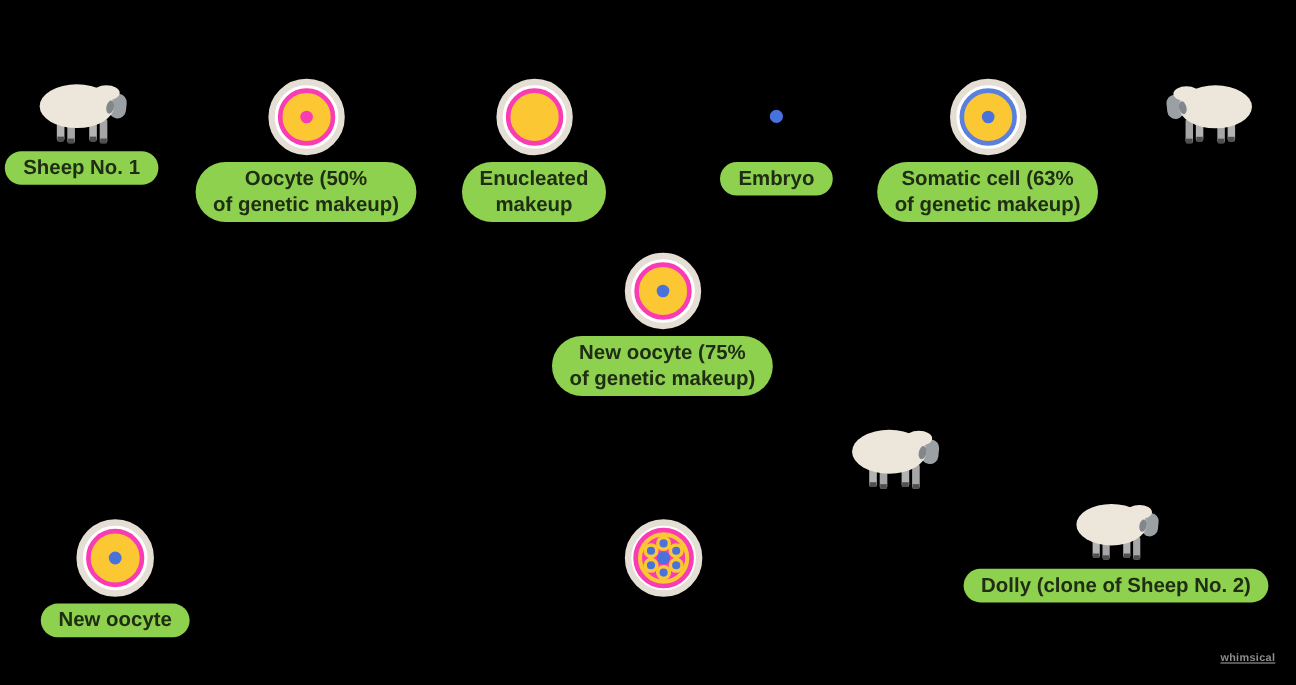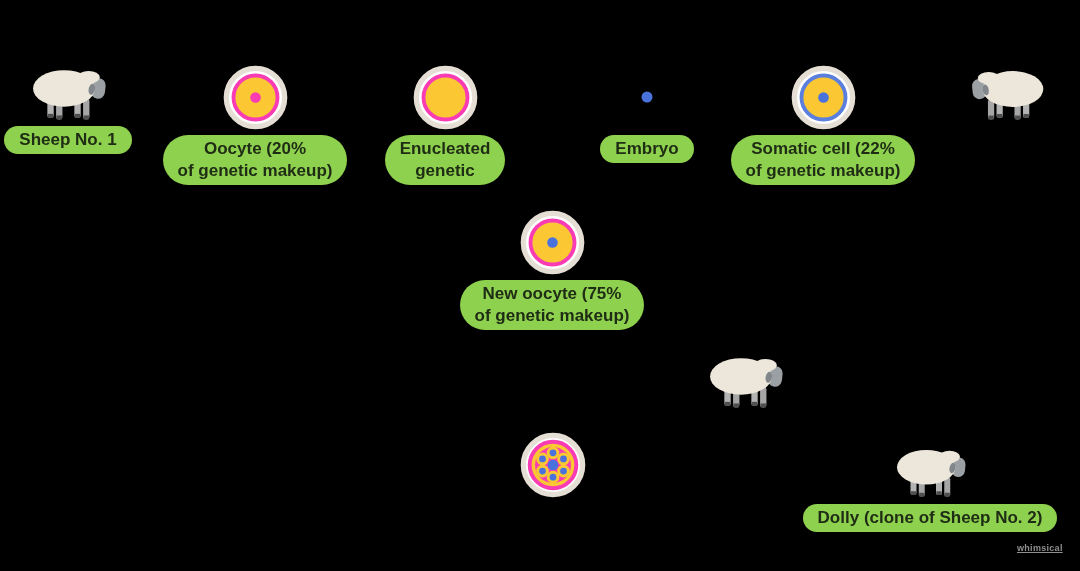--- a/index.html
+++ b/index.html
@@ -97,53 +97,53 @@
   </div>
 
   <div class="node" style="left:155px;top:63px;width:200px">
     <div class="iconbox h68">
       <svg viewBox="0 0 70 70" width="67" height="67">
         <circle cx="35" cy="35" r="30.5" class="membrane"></circle>
         <circle cx="35" cy="35" r="23" class="cyto pink-ring"></circle>
         <circle cx="35" cy="35" r="5.5" class="dot-pink"></circle>
       </svg>
     </div>
-    <div class="pill">Oocyte (20%
+    <div class="pill">Oocyte (50%
 of genetic makeup)</div>
   </div>
 
   <div class="node" style="left:345px;top:63px;width:200px">
     <div class="iconbox h68">
       <svg viewBox="0 0 70 70" width="67" height="67">
         <circle cx="35" cy="35" r="30.5" class="membrane"></circle>
         <circle cx="35" cy="35" r="23" class="cyto pink-ring"></circle>
       </svg>
     </div>
     <div class="pill">Enucleated
-genetic</div>
+makeup</div>
   </div>
 
   <div class="node" style="left:572px;top:63px;width:150px">
     <div class="iconbox h68">
       <svg viewBox="0 0 12 12" width="12" height="12">
         <circle cx="6" cy="6" r="5.5" class="dot-blue"></circle>
       </svg>
     </div>
     <div class="pill">Embryo</div>
   </div>
 
   <div class="node" style="left:723px;top:63px;width:200px">
     <div class="iconbox h68">
       <svg viewBox="0 0 70 70" width="67" height="67">
         <circle cx="35" cy="35" r="30.5" class="membrane"></circle>
         <circle cx="35" cy="35" r="23" class="cyto blue-ring"></circle>
         <circle cx="35" cy="35" r="5.5" class="dot-blue"></circle>
       </svg>
     </div>
-    <div class="pill">Somatic cell (22%
+    <div class="pill">Somatic cell (63%
 of genetic makeup)</div>
   </div>
 
   <div class="node" style="left:934px;top:66px;width:150px">
     <div class="iconbox h62">
       <svg viewBox="0 0 100 68" width="78" height="53" class="flip">
           <use href="#sheep-shape"></use>
         </svg>
     </div>
   </div>
@@ -161,39 +161,49 @@
   </div>
 
   <div class="node" style="left:700px;top:355px;width:90px">
     <div class="iconbox">
       <svg viewBox="0 0 100 68" width="80" height="54">
           <use href="#sheep-shape"></use>
         </svg>
     </div>
   </div>
 
+  <div class="node" style="left:16px;top:431px;width:160px">
+    <div class="iconbox h68">
+      <svg viewBox="0 0 70 70" width="68" height="68">
+        <circle cx="35" cy="35" r="30.5" class="membrane"></circle>
+        <circle cx="35" cy="35" r="23" class="cyto pink-ring"></circle>
+        <circle cx="35" cy="35" r="5.5" class="dot-blue"></circle>
+      </svg>
+    </div>
+    <div class="pill">New oocyte</div>
+  </div>
 
   <div class="node" style="left:473px;top:431px;width:160px">
     <div class="iconbox h68">
       <svg viewBox="0 0 70 70" width="68" height="68">
         <circle cx="35" cy="35" r="30.5" class="membrane"></circle>
         <circle cx="35" cy="35" r="24" class="cyto pink-ring"></circle>
         <circle cx="35" cy="35" r="18.5" class="pink-disc"></circle>
         <circle cx="45.8" cy="28.75" r="5" class="dot-blue yellow-ring"></circle>
         <circle cx="35" cy="22.5" r="5" class="dot-blue yellow-ring"></circle>
         <circle cx="24.2" cy="28.75" r="5" class="dot-blue yellow-ring"></circle>
         <circle cx="24.2" cy="41.25" r="5" class="dot-blue yellow-ring"></circle>
         <circle cx="35" cy="47.5" r="5" class="dot-blue yellow-ring"></circle>
         <circle cx="45.8" cy="41.25" r="5" class="dot-blue yellow-ring"></circle>
         <circle cx="35" cy="35" r="5.5" class="dot-blue"></circle>
       </svg>
     </div>
   </div>
 
-  <div class="node" style="left:795px;top:444px;width:270px">
+  <div class="node" style="left:795px;top:414px;width:270px">
     <div class="iconbox h62">
       <svg viewBox="0 0 100 68" width="76" height="51">
           <use href="#sheep-shape"></use>
         </svg>
     </div>
     <div class="pill">Dolly (clone of Sheep No. 2)</div>
   </div>
 
   <div class="watermark">whimsical</div>
 

